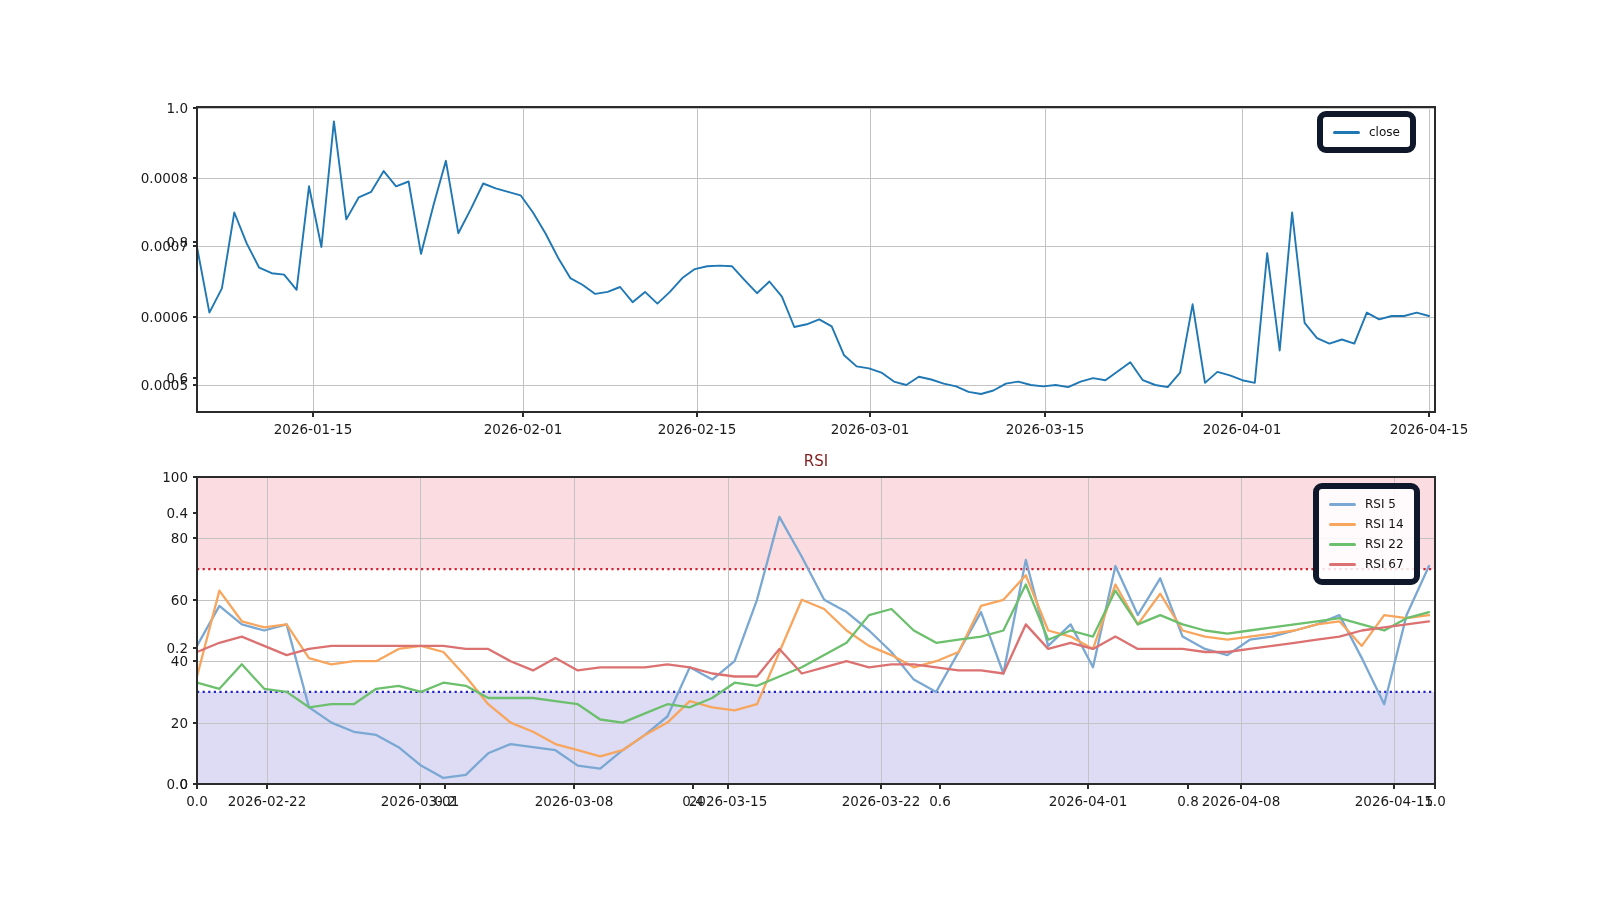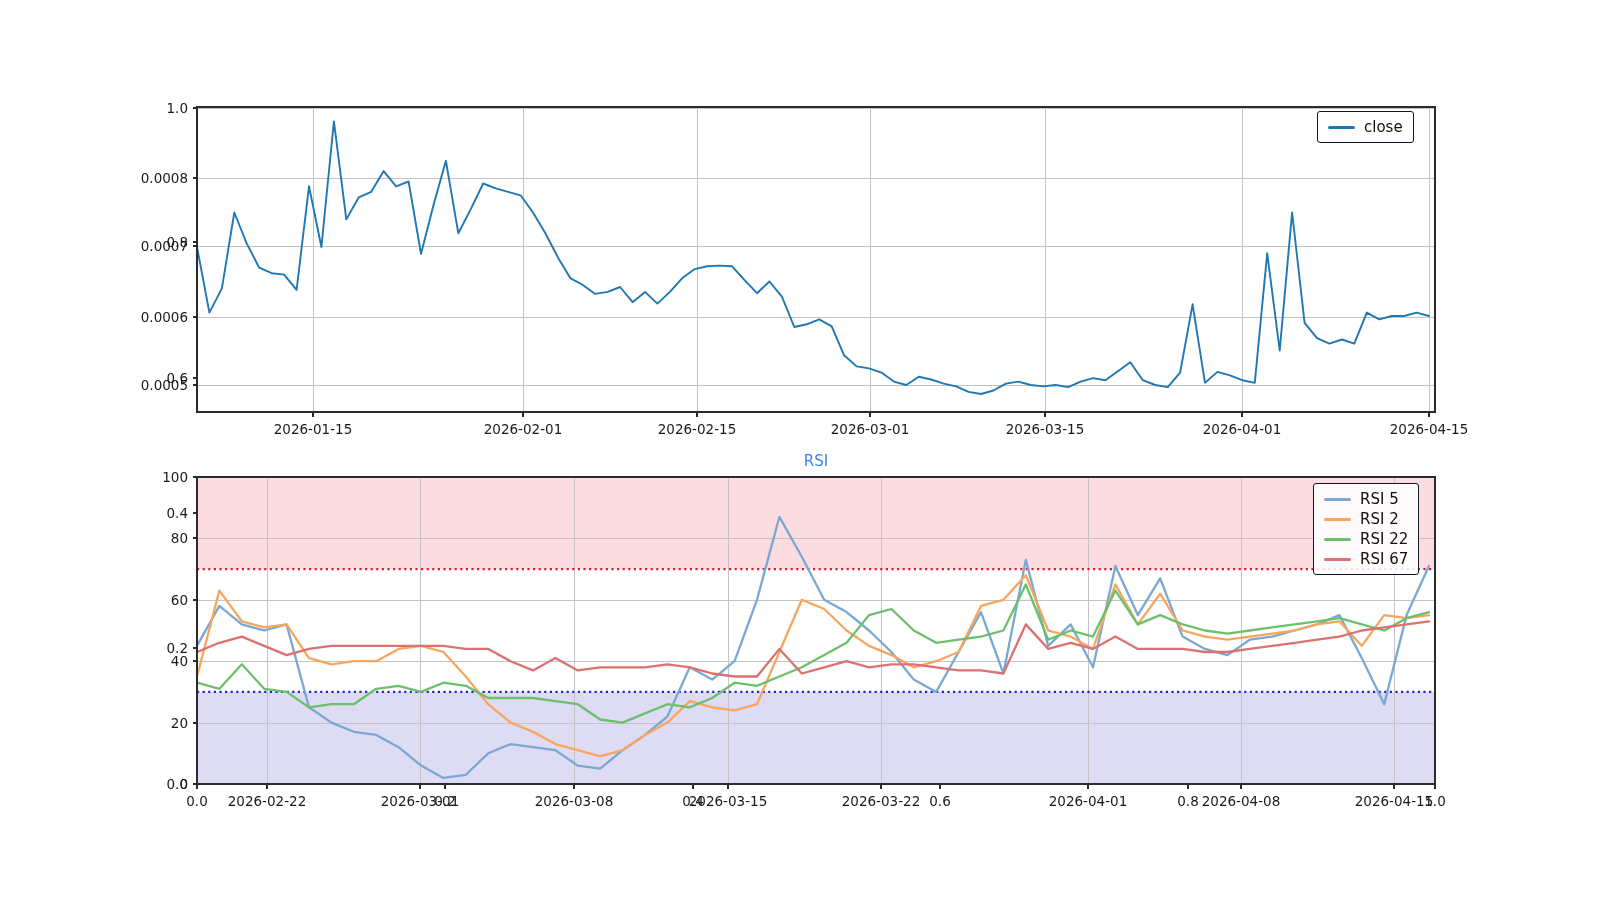--- a/index.html
+++ b/index.html
@@ -1,26 +1,26 @@
 <!DOCTYPE html>
 <html><head>
 <meta charset="utf-8">
 <style>
   html,body{margin:0;padding:0;background:#fff;}
   #fig{position:relative;width:1600px;height:900px;background:#ffffff;overflow:hidden;
        font-family:"DejaVu Sans", sans-serif;}
   svg text{font-family:"DejaVu Sans", sans-serif;fill:#1a1a1a;}
-  .legend{position:absolute;background:rgba(255,255,255,.85);border:1px solid #0f172a;
-          border-radius:3px;padding:5px 10px;font-size:15px;color:#111;z-index:5;}
+  .legend{position:absolute;background:rgba(255,255,255,.85);border:6px solid #0f172a;
+          border-radius:9px;padding:5px 10px;font-size:12px;color:#111;z-index:5;}
   .legend-row{display:flex;align-items:center;height:20px;white-space:nowrap;}
   .swatch{display:inline-block;width:27px;height:3px;border-radius:2px;margin-right:9px;flex:0 0 auto;}
   #watermark{position:absolute;left:700px;top:430px;width:210px;text-align:center;
              font-size:26px;color:#9a9a9a;z-index:4;}
   #rsi-title{position:absolute;left:766px;top:452px;width:100px;text-align:center;
-             font-size:15px;color:#3b82f6;z-index:4;}
+             font-size:15px;color:#7f1d1d;z-index:4;}
 </style>
 </head>
 <body>
 
 <div id="fig">
   <svg id="chart-svg" width="1600" height="900" viewBox="0 0 1600 900">
       <line x1="197" y1="108" x2="1435" y2="108" stroke="#c3c3c3" stroke-width="1" shape-rendering="crispEdges"></line>
       <line x1="197" y1="178" x2="1435" y2="178" stroke="#c3c3c3" stroke-width="1" shape-rendering="crispEdges"></line>
       <line x1="197" y1="246" x2="1435" y2="246" stroke="#c3c3c3" stroke-width="1" shape-rendering="crispEdges"></line>
       <line x1="197" y1="317" x2="1435" y2="317" stroke="#c3c3c3" stroke-width="1" shape-rendering="crispEdges"></line>
@@ -139,21 +139,21 @@
         <span>close</span>
       </div>
     </div>
   <div id="legend-rsi" class="legend" style="left:1313px;top:483px;">
       <div class="legend-row">
         <span class="swatch" style="background: rgb(122, 168, 210);"></span>
         <span>RSI 5</span>
       </div>
       <div class="legend-row">
         <span class="swatch" style="background: rgb(248, 165, 94);"></span>
-        <span>RSI 2</span>
+        <span>RSI 14</span>
       </div>
       <div class="legend-row">
         <span class="swatch" style="background: rgb(108, 191, 108);"></span>
         <span>RSI 22</span>
       </div>
       <div class="legend-row">
         <span class="swatch" style="background: rgb(220, 113, 113);"></span>
         <span>RSI 67</span>
       </div>
     </div>

